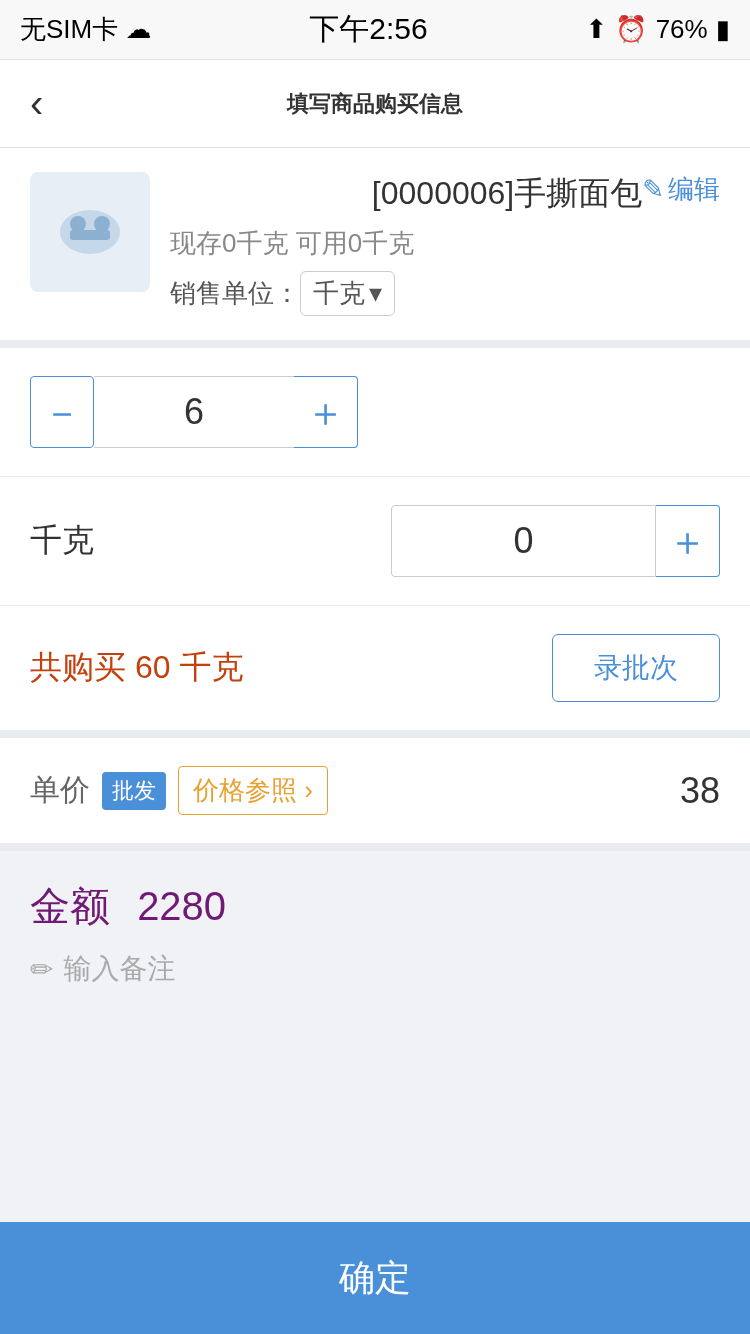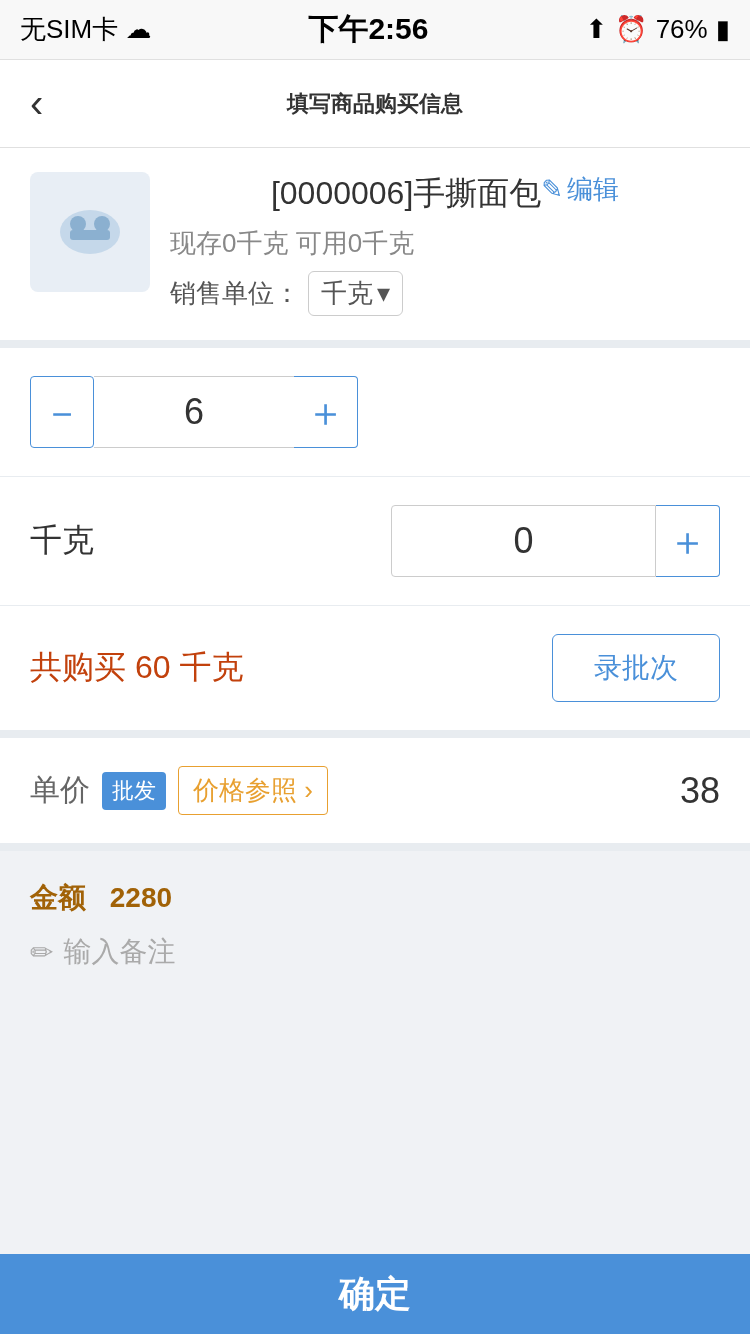--- a/index.html
+++ b/index.html
@@ -20,21 +20,21 @@
       background: #f8f8f8;
       display: flex;
       align-items: center;
       justify-content: space-between;
       padding: 0 20px;
       font-size: 26px;
       color: #000;
       border-bottom: 1px solid #e0e0e0;
     }
     .status-left { display: flex; align-items: center; gap: 10px; }
-    .status-center { font-size: 30px; font-weight: 700; }
+    .status-center { font-size: 30px; font-weight: 400; }
     .status-right { display: flex; align-items: center; gap: 8px; font-size: 26px; }
 
     
     .nav-bar {
       width: 750px;
       height: 88px;
       background: #fff;
       display: flex;
       align-items: center;
       justify-content: center;
@@ -85,21 +85,21 @@
     .product-stock {
       font-size: 26px;
       color: #888;
       margin-bottom: 10px;
     }
     .product-unit {
       font-size: 26px;
       color: #555;
       display: flex;
       align-items: center;
-      gap: 8px;
+      gap: 0;
       margin-top: 8px;
     }
     .unit-select {
       border: 1px solid #ccc;
       border-radius: 6px;
       padding: 4px 12px;
       font-size: 26px;
       color: #555;
       background: #fff;
       display: inline-flex;
@@ -237,23 +237,23 @@
       color: #333;
       font-weight: 500;
     }
 
     
     .amount-section {
       background: #f0f2f5;
       padding: 28px 30px 20px;
     }
     .amount-row {
-      font-size: 28px;
-      color: #a16207;
-      font-weight: 700;
+      font-size: 40px;
+      color: #701a75;
+      font-weight: 400;
       margin-bottom: 16px;
     }
     .note-row {
       display: flex;
       align-items: center;
       gap: 10px;
       color: #aaa;
       font-size: 28px;
     }
     .note-icon { font-size: 28px; color: #aaa; }
@@ -263,30 +263,29 @@
       background: #f0f2f5;
       height: 400px;
     }
 
     
     .confirm-btn {
       position: fixed;
       bottom: 0;
       left: 0;
       width: 750px;
-      height: 80px;
+      height: 112px;
       background: #4a90d9;
       color: #fff;
       font-size: 36px;
       display: flex;
       align-items: center;
       justify-content: center;
       cursor: pointer;
       border: none;
-      font-weight: bold;
     }
   </style>
 </head>
 <body>
 
 <div class="status-bar">
   <div class="status-left">
     <span>无SIM卡 ☁</span>
   </div>
   <div class="status-center">下午2:56</div>
@@ -306,21 +305,21 @@
 <div class="product-card">
   <div class="product-image">
     <svg width="80" height="60" viewBox="0 0 80 60" fill="none">
       <ellipse cx="40" cy="30" rx="30" ry="22" fill="#c5d8ea"></ellipse>
       <circle cx="28" cy="22" r="8" fill="#8bb0d0"></circle>
       <circle cx="52" cy="22" r="8" fill="#8bb0d0"></circle>
       <rect x="20" y="28" width="40" height="10" rx="3" fill="#8bb0d0"></rect>
     </svg>
   </div>
   <div class="product-info">
-    <div style="display:flex; justify-content:center; align-items:flex-start;">
+    <div style="display:flex; justify-content:flex-end; align-items:flex-start;">
       <div class="product-name">[0000006]手撕面包</div>
       <div class="edit-btn">
         <span>✎</span>
         <span>编辑</span>
       </div>
     </div>
     <div class="product-stock">现存0千克  可用0千克</div>
     <div class="product-unit">
       <span>销售单位：</span>
       <div class="unit-select">

